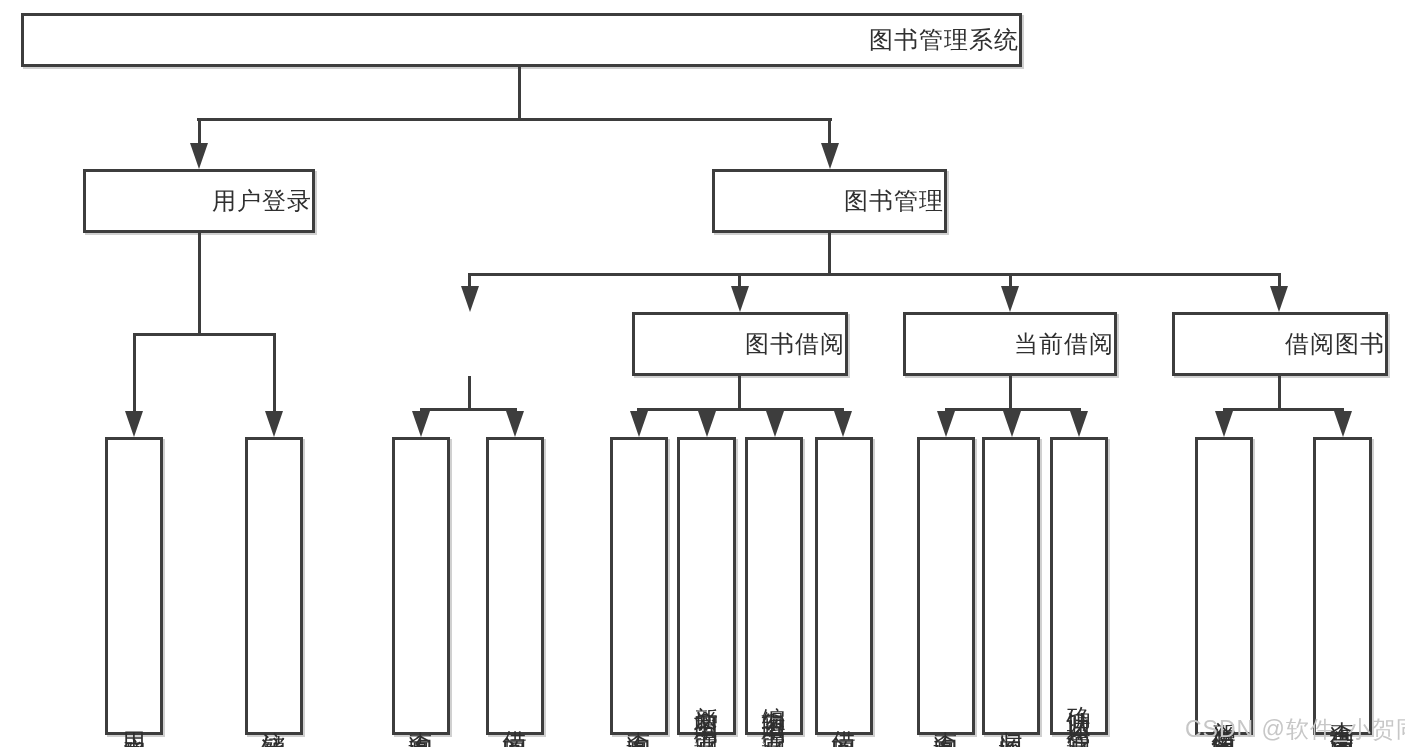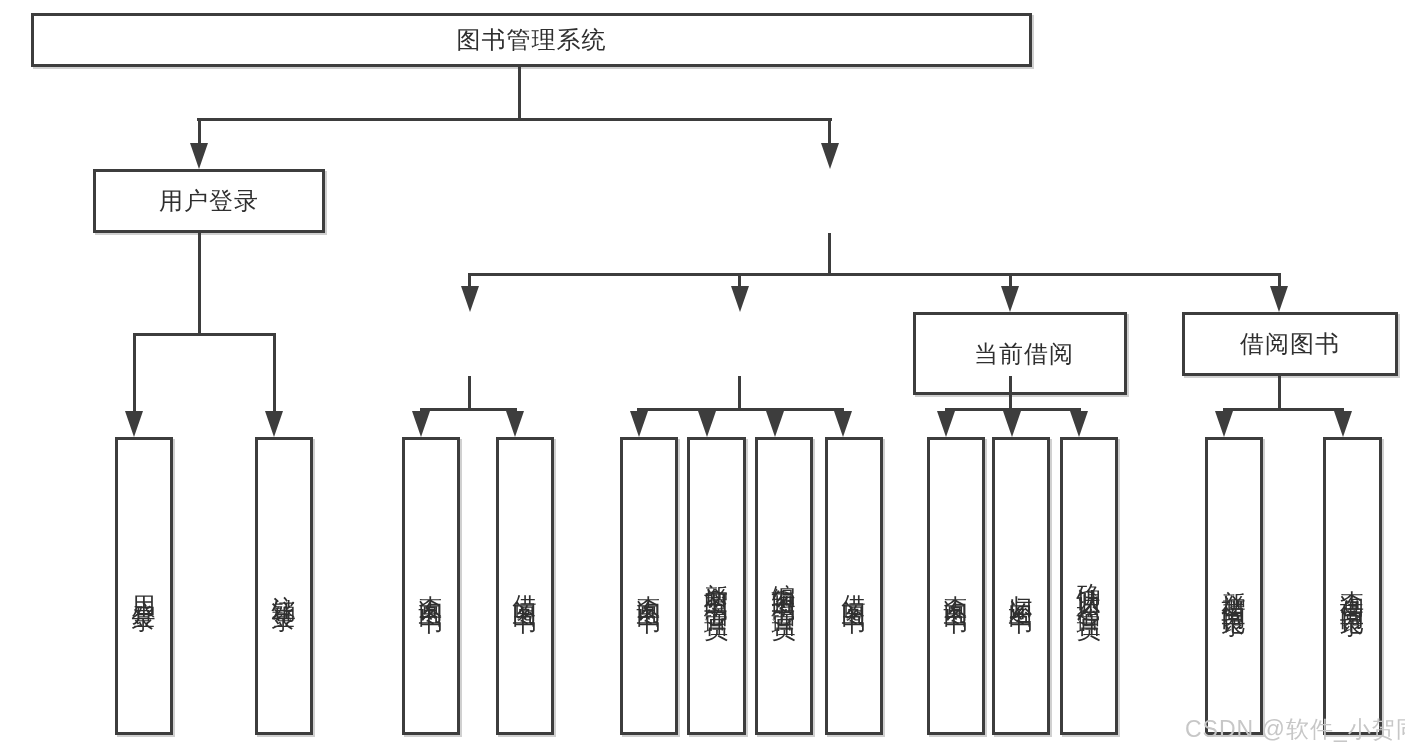--- a/index.html
+++ b/index.html
@@ -16,24 +16,23 @@
     background:var(--background);
     font-family:"Liberation Sans","DejaVu Sans",sans-serif;
     color:var(--text);
     overflow:hidden;
   }
   .node{
     position:absolute;
     box-sizing:border-box;
     border:3px solid var(--border);
     background:#fff;
-    display:flex;align-items:center;justify-content:center;
+    display:flex;align-items:center;justify-content:flex-end;
     font-size:24px;letter-spacing:1px;
     box-shadow:2px 2px 0 rgba(150,150,150,0.45);
-    margin-left:10px;
   }
   .leaf{
     writing-mode:vertical-rl;
     text-orientation:mixed;
     letter-spacing:5px;
     line-height:1.05;
     font-size:24px;
   }
   .vline,.hline{position:absolute;background:var(--line);}
   .vline{width:3px;}
@@ -63,40 +62,46 @@
   <div class="vline" style="left:518px;top:67px;height:51px;"></div>
   <div class="hline" style="left:197px;top:118px;width:635px;"></div>
   <div class="vline" style="left:197.5px;top:118px;height:27px;"></div>
   <div class="arrow" style="left:190px;top:143px;"></div>
   <div class="vline" style="left:828px;top:118px;height:27px;"></div>
   <div class="arrow" style="left:820.5px;top:143px;"></div>
 
   <div class="node" style="left:83px;top:169px;width:232px;height:64px;">
     <span>用户登录</span>
   </div>
+  <div class="node" style="left:712px;top:169px;width:235px;height:64px;">
+    <span>图书管理</span>
+  </div>
 
   <div class="vline" style="left:197.5px;top:233px;height:100px;"></div>
   <div class="hline" style="left:132.5px;top:333px;width:143px;"></div>
   <div class="vline" style="left:132.5px;top:333px;height:78px;"></div>
   <div class="arrow" style="left:125px;top:411px;"></div>
   <div class="vline" style="left:272.5px;top:333px;height:78px;"></div>
   <div class="arrow" style="left:265px;top:411px;"></div>
 
   <div class="vline" style="left:828px;top:233px;height:40px;"></div>
   <div class="hline" style="left:468px;top:273px;width:812.5px;"></div>
   <div class="vline" style="left:468px;top:273px;height:15px;"></div>
   <div class="arrow" style="left:460.5px;top:286px;"></div>
   <div class="vline" style="left:738px;top:273px;height:15px;"></div>
   <div class="arrow" style="left:730.5px;top:286px;"></div>
   <div class="vline" style="left:1008.5px;top:273px;height:15px;"></div>
   <div class="arrow" style="left:1001px;top:286px;"></div>
   <div class="vline" style="left:1277.5px;top:273px;height:15px;"></div>
   <div class="arrow" style="left:1270px;top:286px;"></div>
 
-  <div class="node" style="left:903px;top:312px;width:214px;height:83px;padding-left:8px;">
+  <div class="node" style="left:632px;top:312px;width:216px;height:64px;">
+    <span>图书借阅</span>
+  </div>
+  <div class="node" style="left:903px;top:312px;width:214px;height:64px;padding-left:8px;">
     <span>当前借阅</span>
   </div>
   <div class="node" style="left:1172px;top:312px;width:216px;height:64px;">
     <span>借阅图书</span>
   </div>
 
   <div class="vline" style="left:468px;top:376px;height:32px;"></div>
   <div class="hline" style="left:419.5px;top:408px;width:97px;"></div>
   <div class="arrow" style="left:412px;top:411px;"></div>
   <div class="arrow" style="left:506px;top:411px;"></div>

